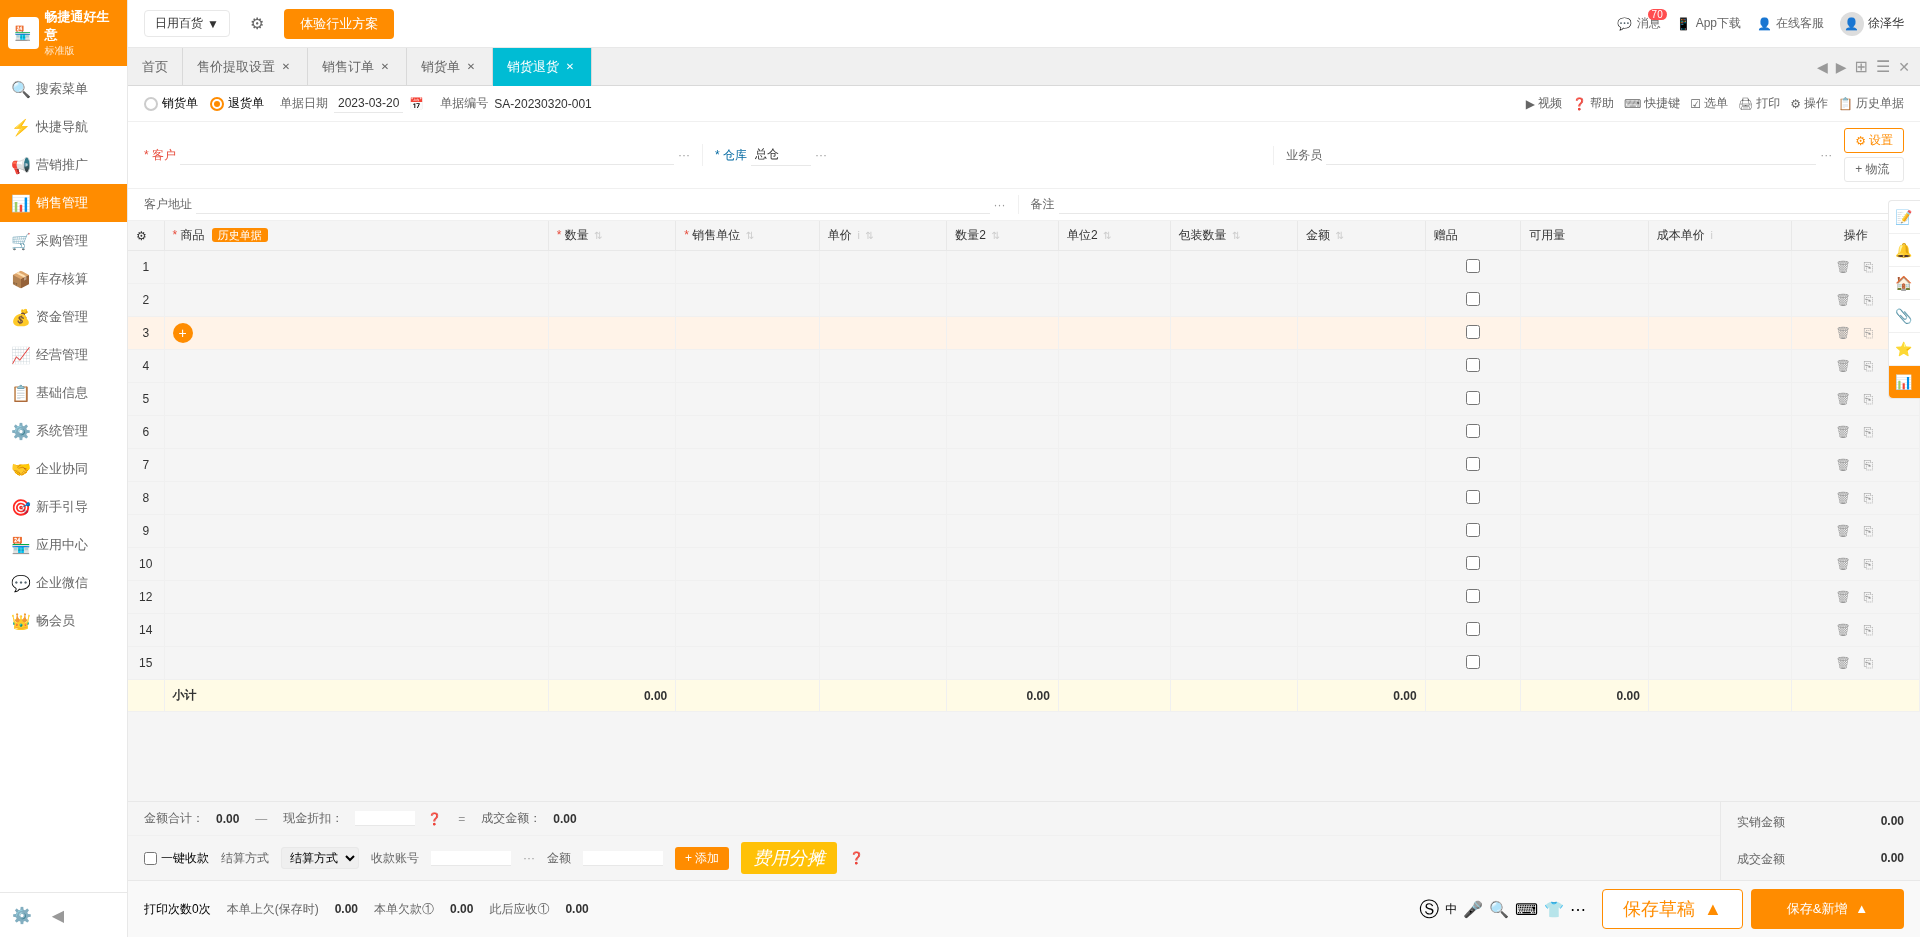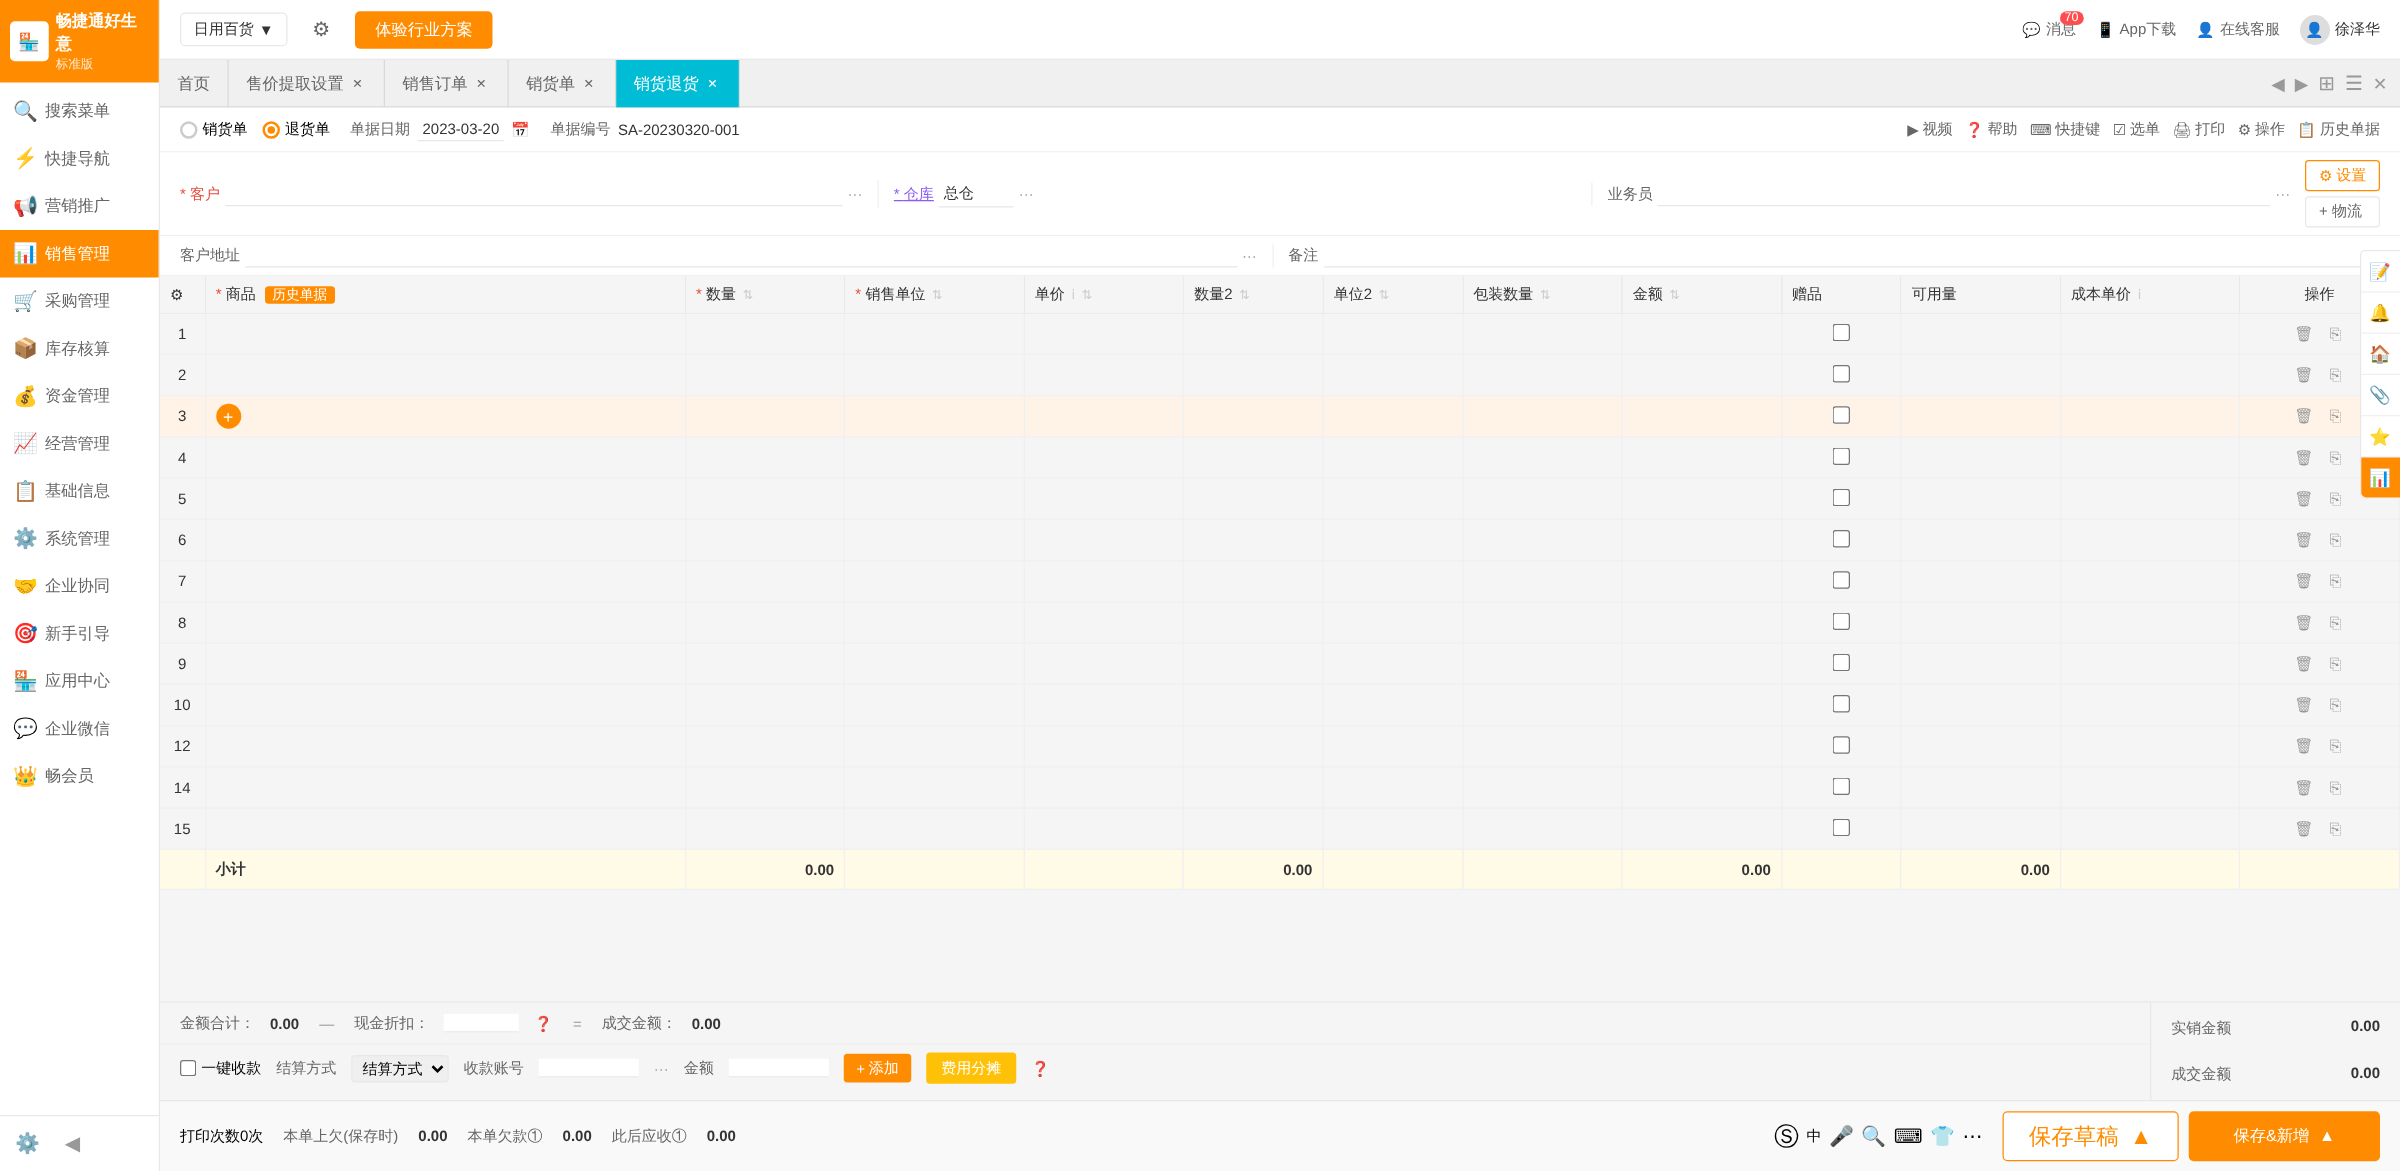--- a/index.html
+++ b/index.html
@@ -60,21 +60,21 @@
 
     
     .table-footer { background: #fffbe6; border-top: 1px solid #e8e8e8; }
     .table-footer td { font-weight: bold; color: #333; padding: 6px 8px; font-size: 12px; }
 
     
     ::-webkit-scrollbar { width: 6px; height: 6px; }
     ::-webkit-scrollbar-track { background: #f1f1f1; }
     ::-webkit-scrollbar-thumb { background: #ccc; border-radius: 3px; }
 
-    .bottom-wrapper { display: flex; align-items: flex-start; border-top: 1px solid #e8e8e8; }
+    .bottom-wrapper { display: flex; align-items: center; border-top: 1px solid #e8e8e8; }
     .bottom-left { flex: 1; }
     .bottom-right { width: 200px; border-left: 1px solid #e8e8e8; padding: 12px 16px; display: flex; flex-direction: column; gap: 20px; }
     .bottom-btns { padding: 8px 12px; display: flex; gap: 8px; border-top: 1px solid #e8e8e8; justify-content: flex-end; }
   </style>
 </head>
 <body>
 
 <div class="sidebar">
   <div class="sidebar-logo">
     <div class="sidebar-logo-icon">🏪</div>
@@ -266,21 +266,21 @@
       </div>
     </div>
 
     <div style="display:flex;padding:6px 16px;background:#fff;border-bottom:1px solid #f0f0f0;gap:0;align-items:center;">
       <div style="display:flex;align-items:center;flex:1;gap:4px;padding-right:12px;">
         <span style="color:#e74c3c;white-space:nowrap;">* <span>客户</span></span>
         <input type="text" style="flex: 1 1 0%; border-top: none; border-right: none; border-left: none; border-image: initial; border-bottom: 1px solid rgb(232, 232, 232); outline: none; padding: 2px 4px; font-size: 12px; min-width: 80px;">
         <span style="color:#999;cursor:pointer;">···</span>
       </div>
       <div style="display:flex;align-items:center;flex:1;gap:4px;padding:0 12px;border-left:1px solid #f0f0f0;">
-        <span style="color:#8b5cf6;white-space:nowrap;text-decoration:underline;">* <span>仓库</span></span>
+        <span style="color:#0369a1;white-space:nowrap;">* <span>仓库</span></span>
         <span style="border-bottom:1px solid #e8e8e8;padding:2px 4px;min-width:60px;color:#333;">总仓</span>
         <span style="color:#999;cursor:pointer;">···</span>
       </div>
       <div style="display:flex;align-items:center;flex:1;gap:4px;padding:0 12px;border-left:1px solid #f0f0f0;">
         <span style="color:#666;white-space:nowrap;">业务员</span>
         <input type="text" style="flex: 1 1 0%; border-top: none; border-right: none; border-left: none; border-image: initial; border-bottom: 1px solid rgb(232, 232, 232); outline: none; padding: 2px 4px; font-size: 12px;">
         <span style="color:#999;cursor:pointer;">···</span>
       </div>
       <div style="display:flex;flex-direction:column;gap:4px;margin-left:auto;">
         <button class="form-right-btn orange">
@@ -693,21 +693,21 @@
           </select>
           <span style="color:#666;">收款账号</span>
           <input type="text" style="width: 80px; border-top: none; border-right: none; border-left: none; border-image: initial; border-bottom: 1px solid rgb(232, 232, 232); outline: none; font-size: 12px;">
           <span style="color:#999;cursor:pointer;">···</span>
           <span style="color:#666;">金额</span>
           <input type="text" style="width: 80px; border-top: none; border-right: none; border-left: none; border-image: initial; border-bottom: 1px solid rgb(232, 232, 232); outline: none; font-size: 12px;">
           <div style="background:#ff8c00;color:#fff;padding:3px 10px;border-radius:3px;cursor:pointer;display:flex;align-items:center;gap:3px;">
             <span>+</span>
             <span>添加</span>
           </div>
-          <button style="background:#ffc107;color:#fff;padding:4px 12px;border:none;border-radius:3px;cursor:pointer;font-size:12px;">费用分摊</button>
+          <button style="background:#ffc107;color:#fff;padding:4px 12px;border:none;border-radius:3px;cursor:pointer;font-size:18px;font-style:italic;">费用分摊</button>
           <span style="color:#ccc;font-size:12px;">❓</span>
         </div>
       </div>
       <div class="bottom-right">
         <div style="display:flex;justify-content:space-between;">
           <span style="color:#666;">实销金额</span>
           <span style="color:#333;font-weight:bold;">0.00</span>
         </div>
         <div style="display:flex;justify-content:space-between;">
           <span style="color:#666;">成交金额</span>

